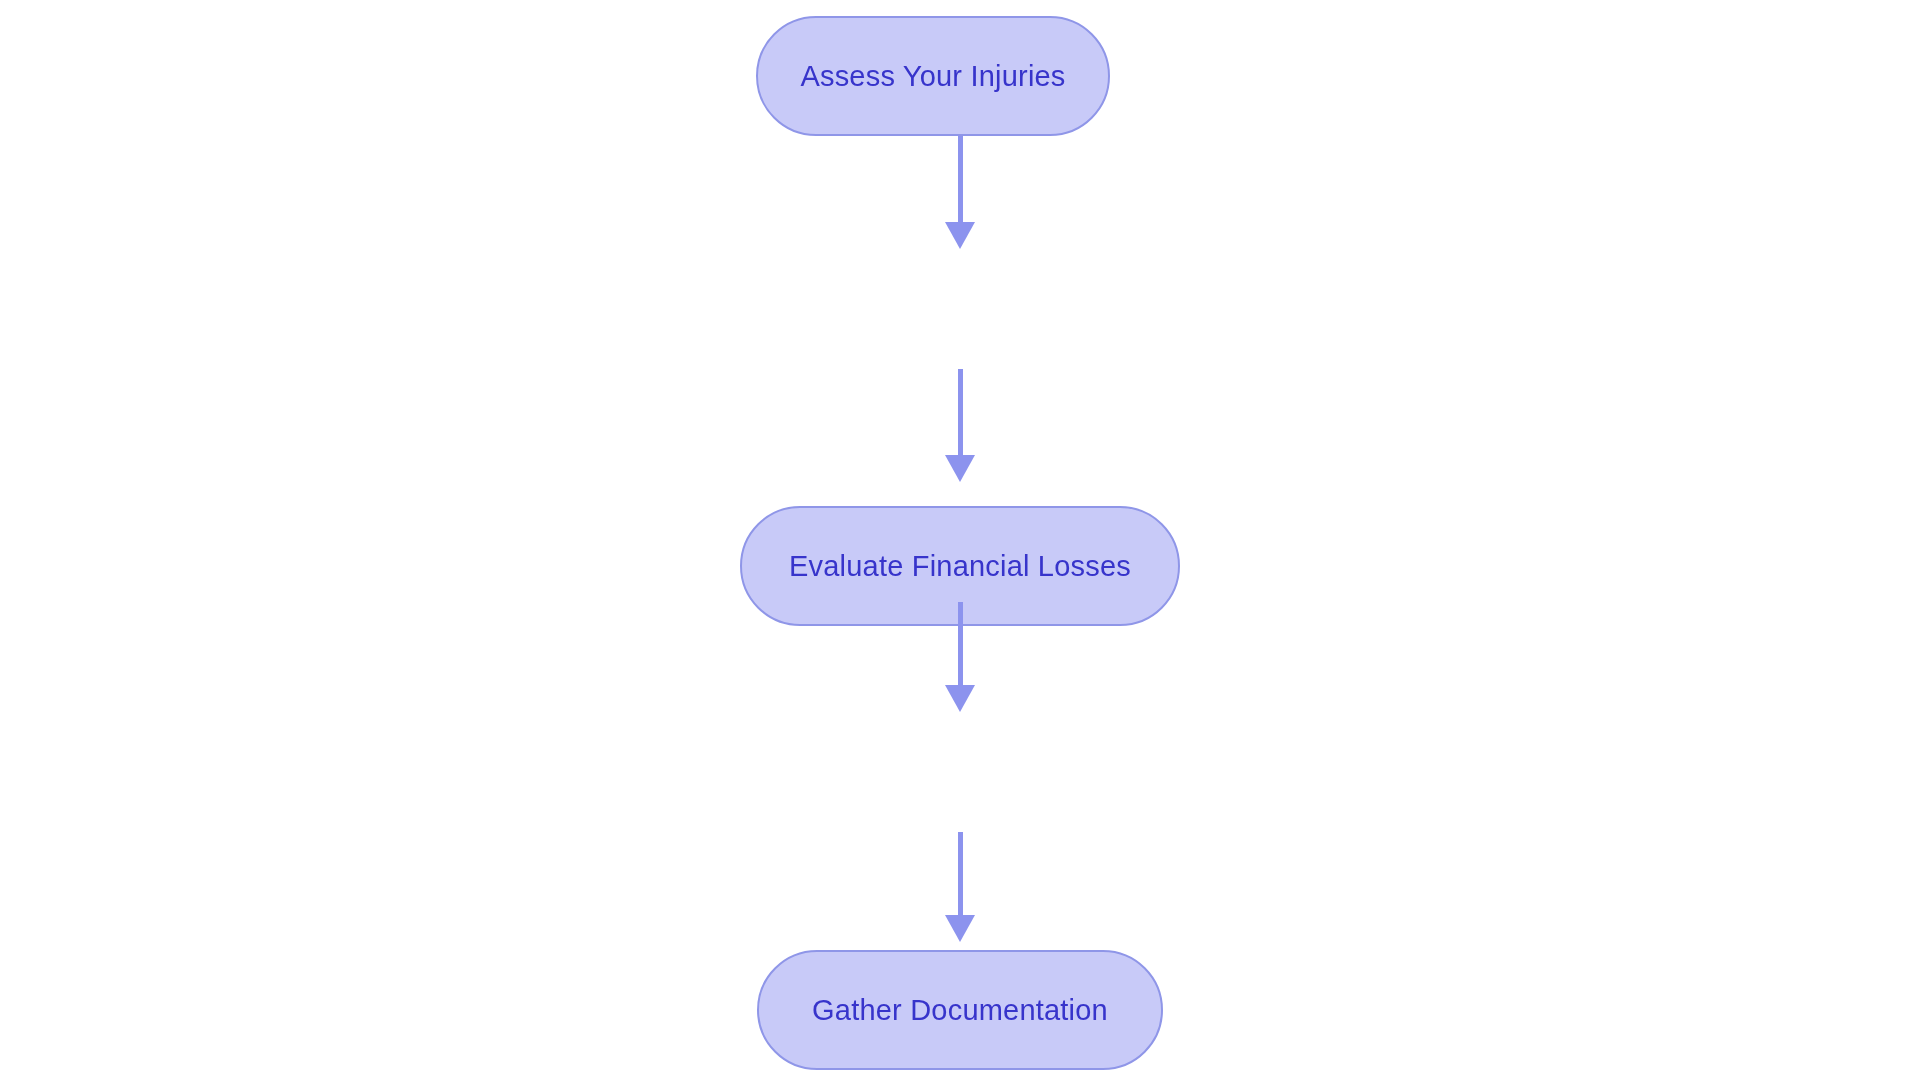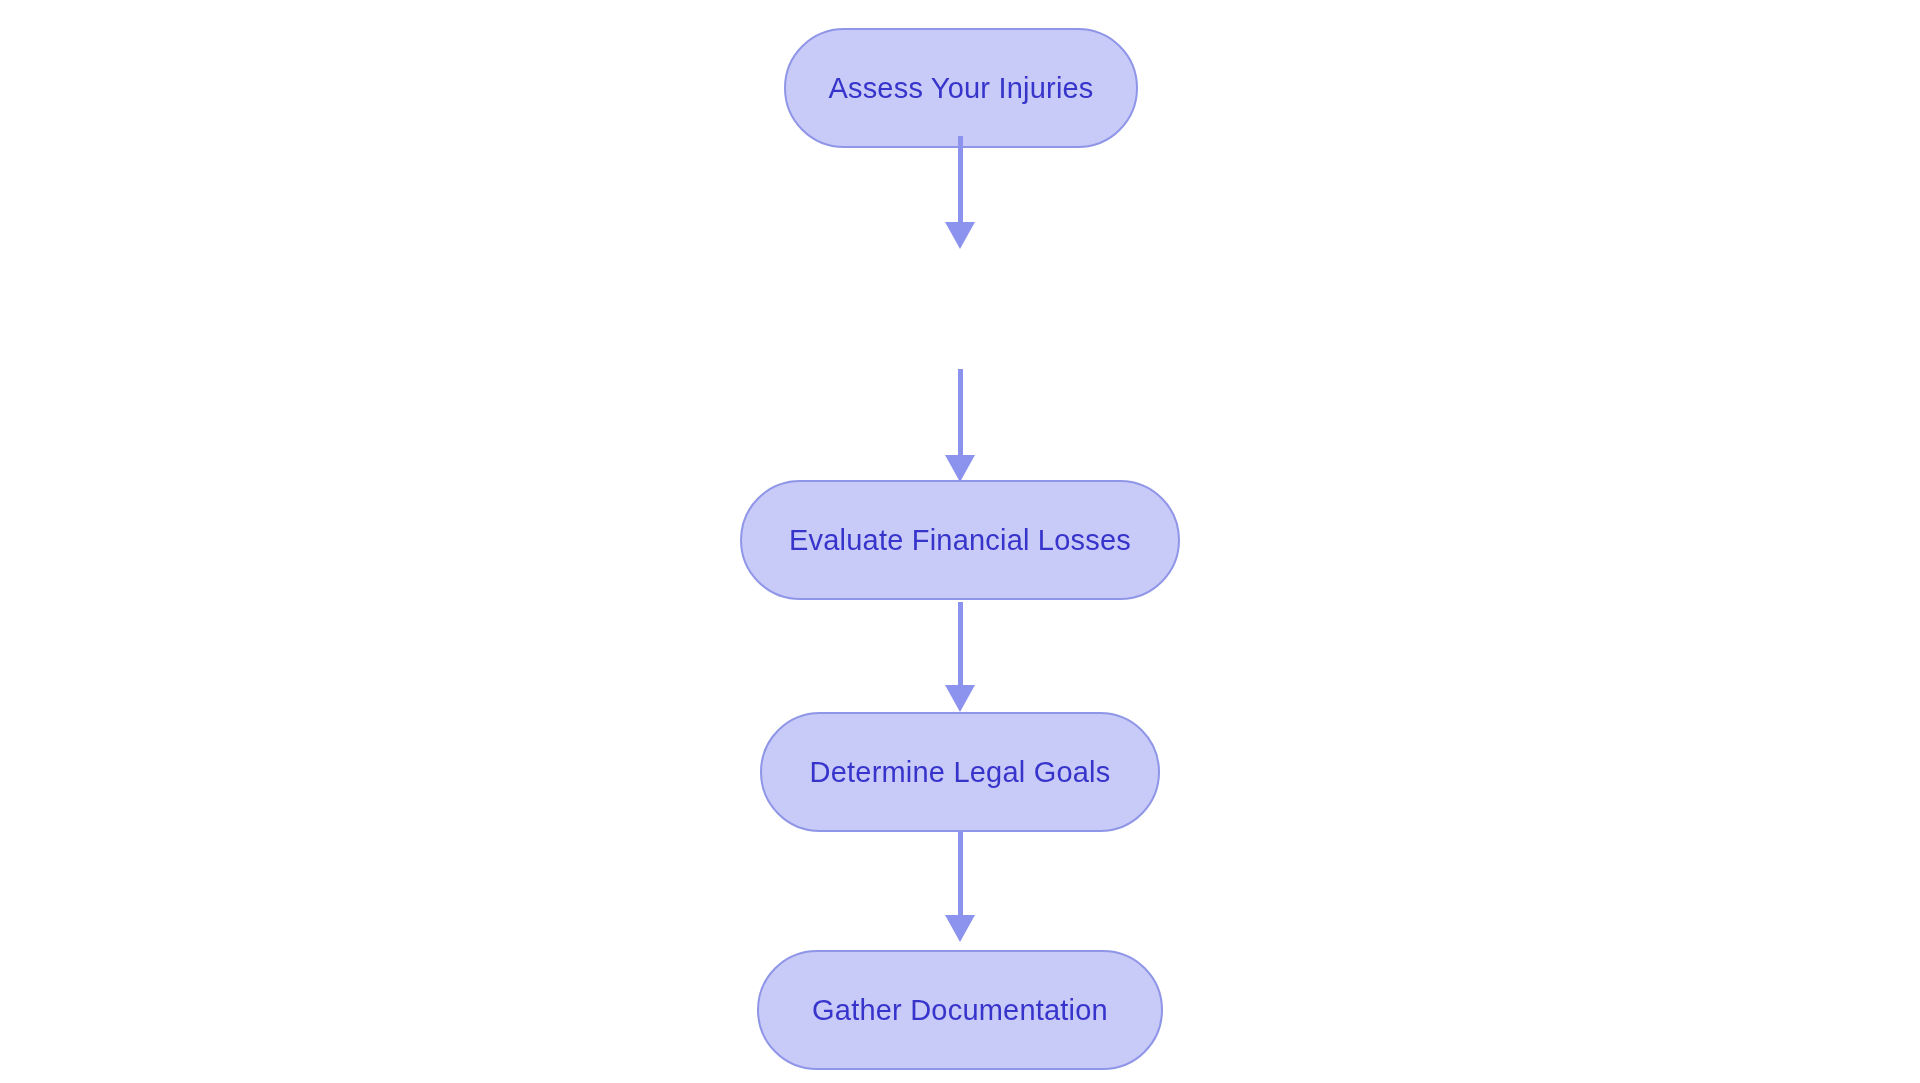--- a/index.html
+++ b/index.html
@@ -27,23 +27,23 @@
     justify-content: center;
   }
   .flow-node .node-label {
     color: #3734cb;
     font-size: 29px;
     font-weight: 400;
     letter-spacing: 0.2px;
     white-space: nowrap;
     text-align: center;
   }
-  .node-1 { left: 784px; top: 16px;  width: 354px; margin-top: 12px; }
+  .node-1 { left: 756px; top: 16px;  width: 354px; }
   .node-2 { left: 731px; top: 249px; width: 458px; }
-  .node-3 { left: 740px; top: 480px; width: 440px; }
+  .node-3 { left: 740px; top: 506px; width: 440px; }
   .node-4 { left: 760px; top: 712px; width: 400px; }
   .node-5 { left: 757px; top: 906px; width: 406px; margin-top: 44px; }
 
   .arrow-stem {
     position: absolute;
     left: 958px;
     width: 5px;
     background: #8c93ee;
   }
   .arrow-head {
@@ -80,23 +80,20 @@
   <div class="arrow-stem stem-2"></div>
   <div class="arrow-head head-2"></div>
 
   <div class="flow-node node-3">
     <span class="node-label">Evaluate Financial Losses</span>
   </div>
 
   <div class="arrow-stem stem-3"></div>
   <div class="arrow-head head-3"></div>
 
-  <div class="flow-node node-4">
-    <span class="node-label">Determine Legal Goals</span>
-  </div>
 
   <div class="arrow-stem stem-4"></div>
   <div class="arrow-head head-4"></div>
 
   <div class="flow-node node-5">
     <span class="node-label">Gather Documentation</span>
   </div>
 
 </div>
 

